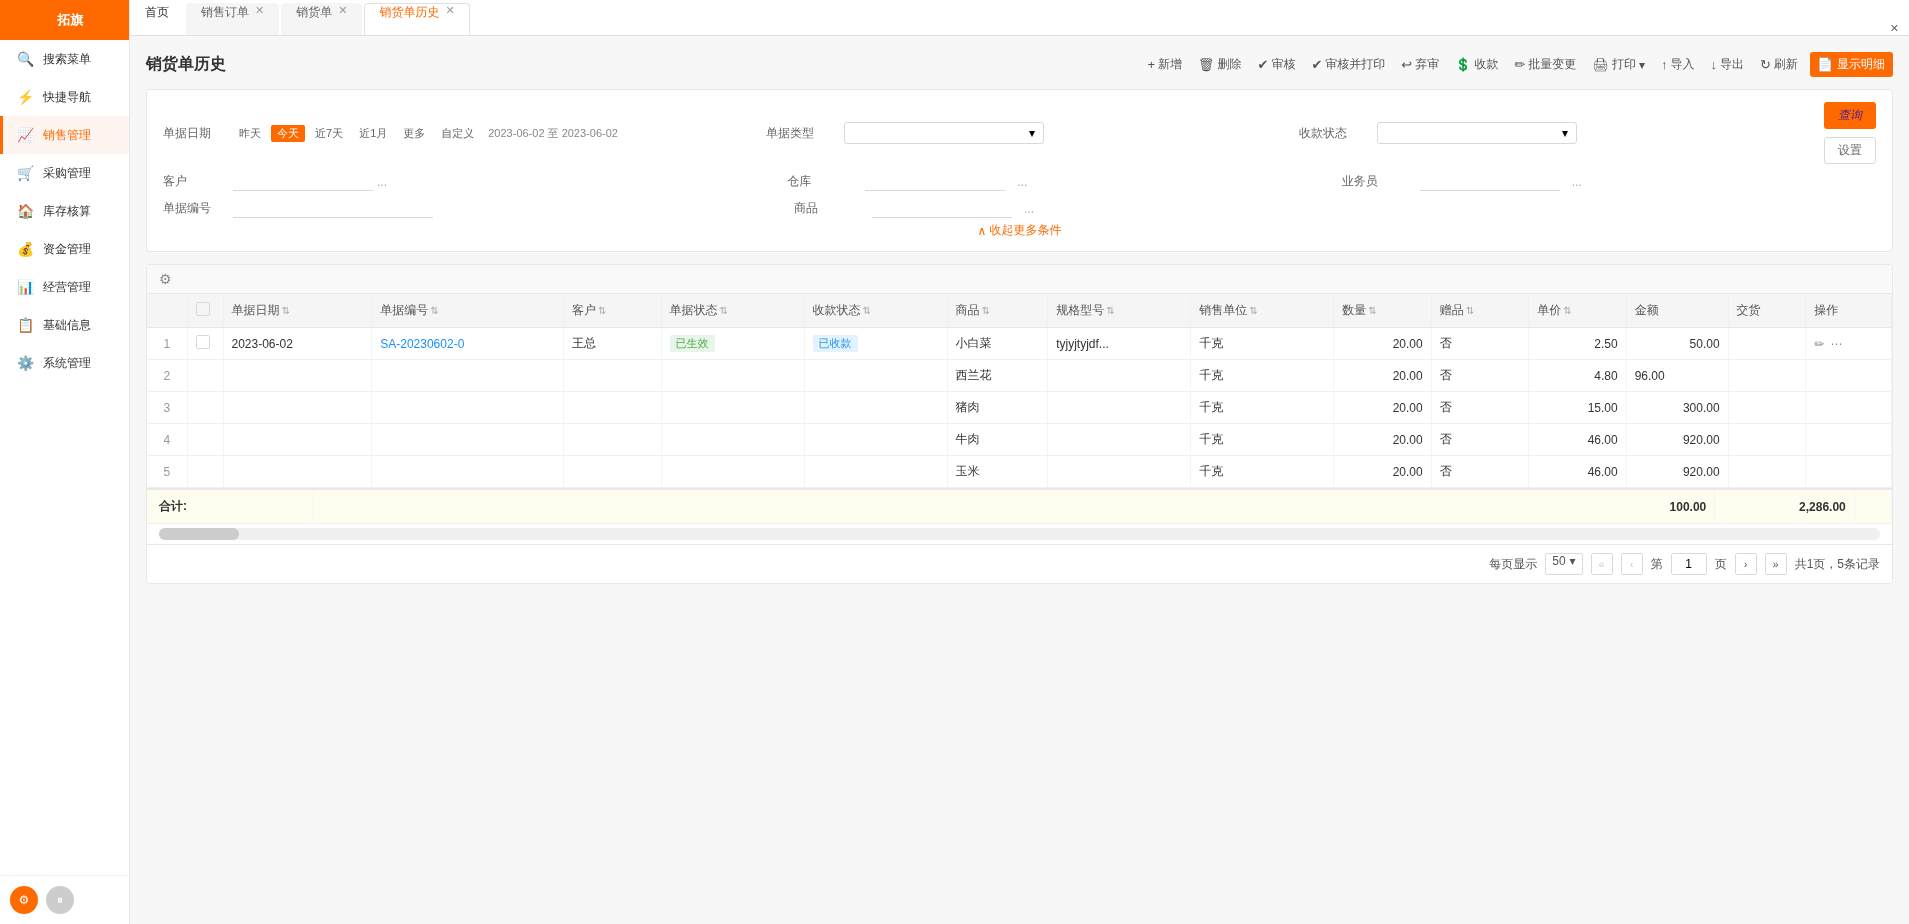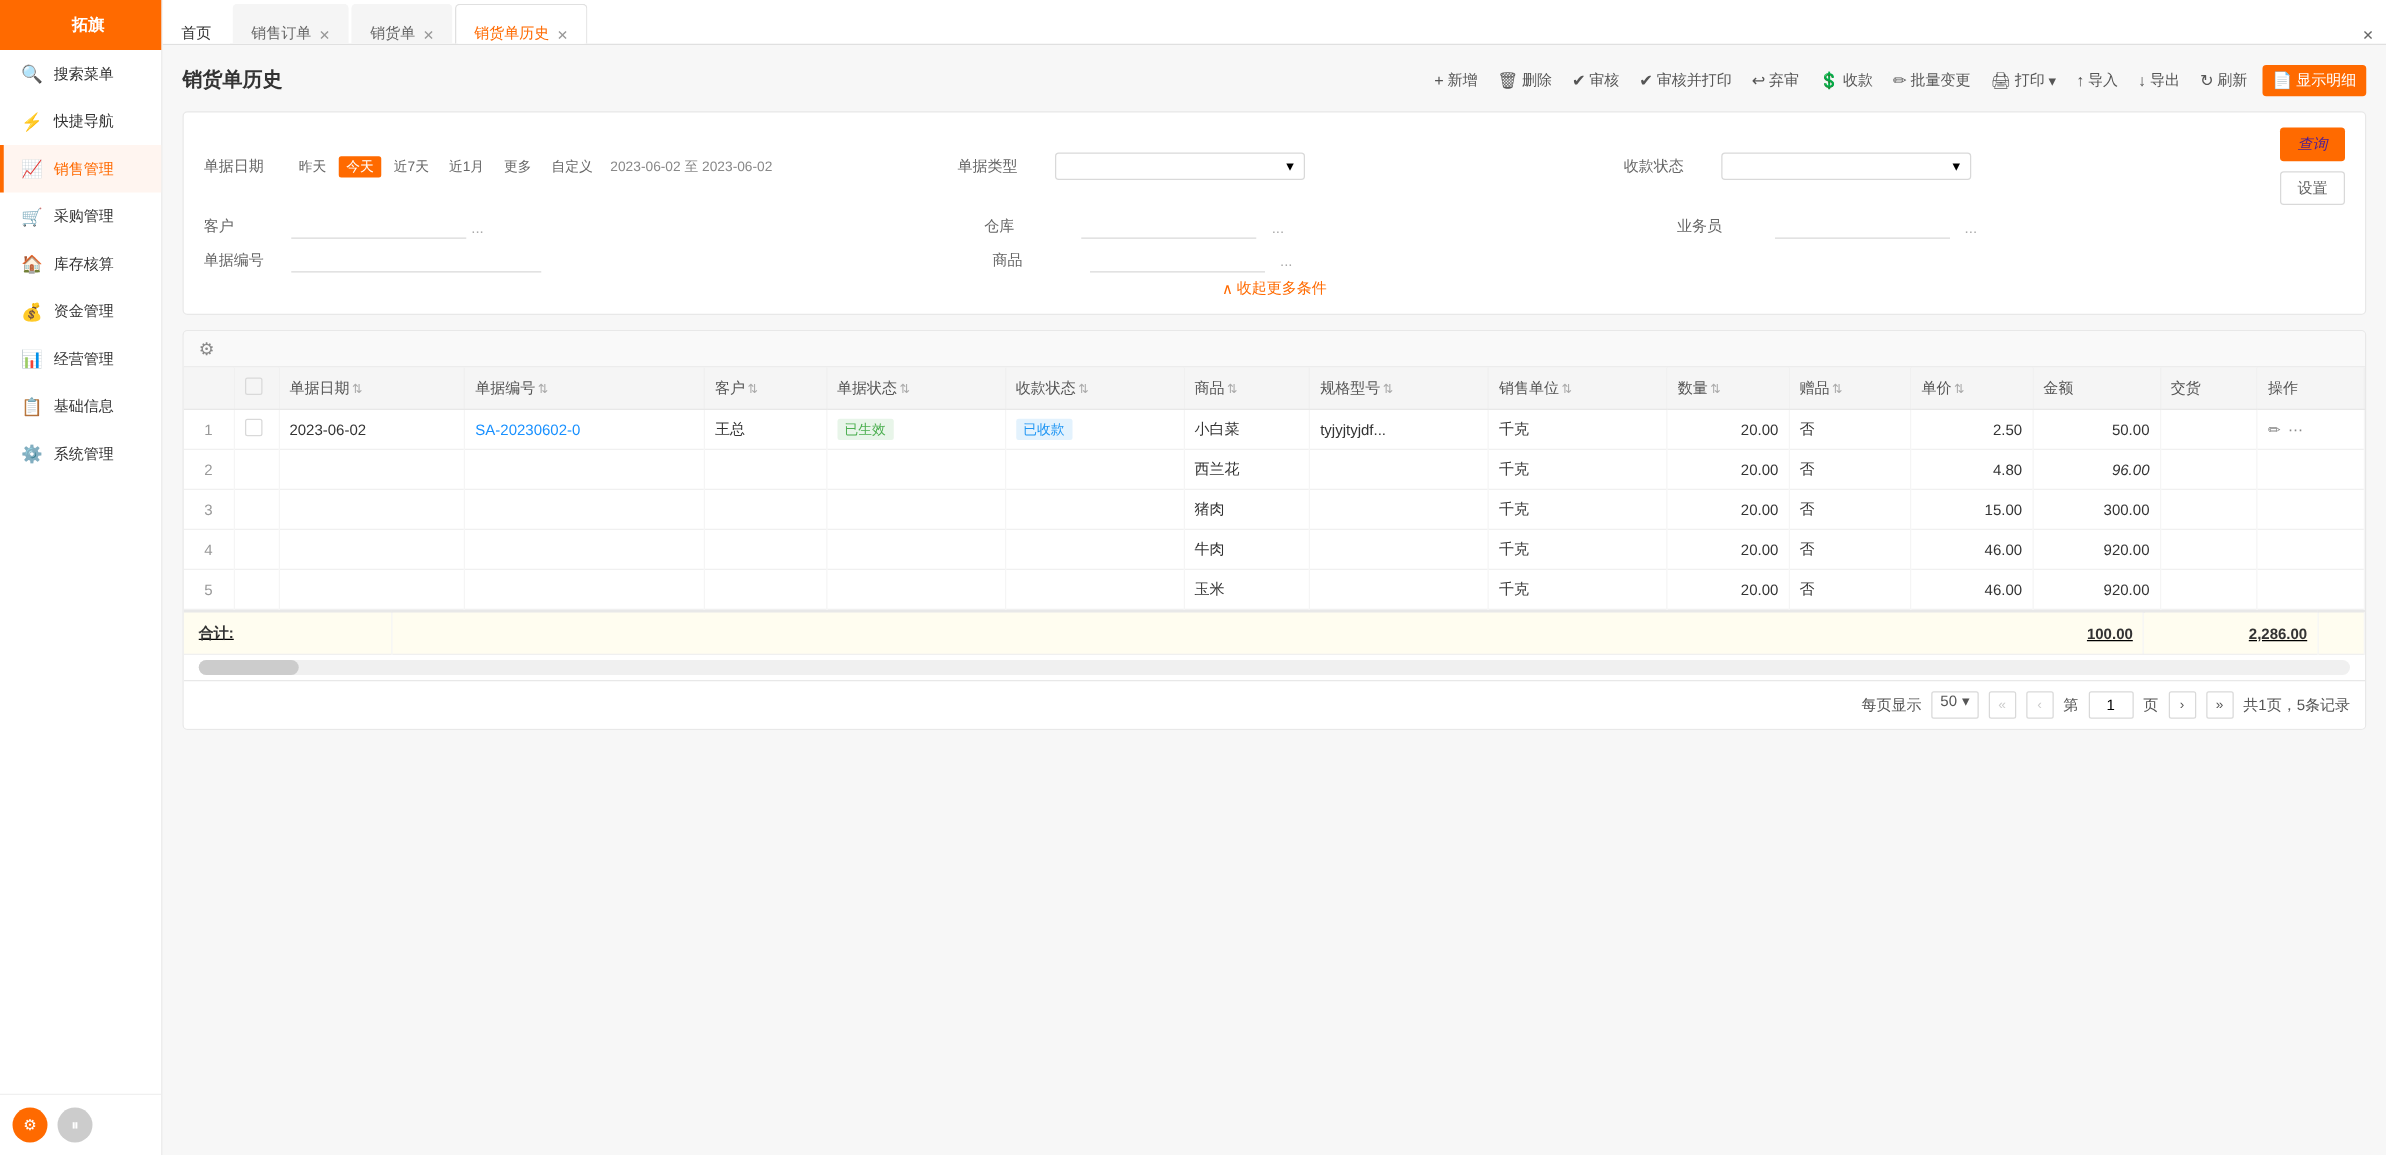--- a/index.html
+++ b/index.html
@@ -9,21 +9,21 @@
     .sidebar { width: 130px; background: #fff; border-right: 1px solid #e8e8e8; display: flex; flex-direction: column; flex-shrink: 0; }
     .sidebar-logo { height: 40px; background: #ff6a00; display: flex; align-items: center; justify-content: center; color: #fff; font-size: 13px; font-weight: bold; padding-left: 12px; }
     .sidebar-item { display: flex; align-items: center; padding: 10px 14px; cursor: pointer; color: #333; font-size: 12px; border-left: 3px solid transparent; }
     .sidebar-item.active { background: #fff5f0; border-left-color: #ff6a00; color: #ff6a00; }
     .sidebar-item .s-icon { width: 18px; height: 18px; margin-right: 8px; display: flex; align-items: center; justify-content: center; font-size: 14px; }
     .sidebar-bottom { margin-top: auto; padding: 10px; border-top: 1px solid #f0f0f0; display: flex; gap: 8px; }
     .sidebar-bottom-btn { width: 28px; height: 28px; border-radius: 50%; background: #ff6a00; display: flex; align-items: center; justify-content: center; color: #fff; font-size: 12px; cursor: pointer; }
 
     
     .tabs-bar { height: 36px; background: #fff; border-bottom: 1px solid #e0e0e0; display: flex; align-items: flex-end; padding-left: 0; }
-    .tab { height: 32px; padding: 0 14px; display: flex; align-items: flex-end; cursor: pointer; font-size: 12px; color: #666; border: 1px solid transparent; border-bottom: none; background: #f5f5f5; margin-right: 2px; border-radius: 4px 4px 0 0; white-space: nowrap; }
+    .tab { height: 32px; padding: 0 14px; display: flex; align-items: flex-start; cursor: pointer; font-size: 12px; color: #666; border: 1px solid transparent; border-bottom: none; background: #f5f5f5; margin-right: 2px; border-radius: 4px 4px 0 0; white-space: nowrap; }
     .tab.home { background: #fff; color: #333; }
     .tab.active { background: #fff; color: #ff6a00; border-color: #e0e0e0; border-bottom-color: #fff; }
     .tab .tab-close { margin-left: 6px; color: #999; font-size: 11px; }
     .tabs-bar-right { margin-left: auto; display: flex; align-items: center; padding-right: 10px; gap: 6px; }
     .tabs-bar-right button { font-size: 11px; background: none; border: none; cursor: pointer; color: #666; }
 
     
     .content { flex: 1; overflow: auto; padding: 16px; background: #f7f7f7; }
 
     
@@ -60,21 +60,21 @@
     tbody tr { border-bottom: 1px solid #f0f0f0; }
     tbody td { padding: 7px 8px; color: #333; border-right: 1px solid #f5f5f5; white-space: nowrap; }
     .badge { display: inline-block; padding: 1px 6px; border-radius: 2px; font-size: 11px; }
     .badge-active { background: #e8f5e9; color: #4caf50; }
     .badge-paid { background: #e3f2fd; color: #2196f3; }
     .action-btns { display: flex; gap: 6px; }
     .action-btn { color: #888; cursor: pointer; font-size: 12px; }
     .row-num { color: #999; text-align: center; width: 30px; }
 
     
-    .summary-row { background: #fffdf0; border-top: 2px solid #e8e8e8; text-decoration: underline; }
+    .summary-row { background: #fffdf0; border-top: 2px solid #e8e8e8; }
     .summary-row td { font-weight: bold; color: #333; }
 
     
     .pagination { display: flex; align-items: center; justify-content: flex-end; padding: 8px 12px; background: #fff; border-top: 1px solid #e8e8e8; gap: 8px; font-size: 12px; color: #555; }
     .page-btn { width: 22px; height: 22px; display: flex; align-items: center; justify-content: center; border: 1px solid #d9d9d9; border-radius: 2px; cursor: pointer; background: #fff; font-size: 11px; }
     .page-btn.disabled { color: #ccc; cursor: not-allowed; }
     .page-input { width: 36px; height: 22px; border: 1px solid #d9d9d9; text-align: center; border-radius: 2px; font-size: 12px; }
     .per-page-select { display: flex; align-items: flex-start; border: 1px solid #d9d9d9; border-radius: 2px; padding: 0 6px; height: 22px; cursor: pointer; gap: 4px; }
 
     
@@ -419,21 +419,21 @@
       <td></td>
       <td></td>
       <td></td>
       <td></td>
       <td>西兰花</td>
       <td></td>
       <td>千克</td>
       <td style="text-align:right;">20.00</td>
       <td>否</td>
       <td style="text-align:right;">4.80</td>
-      <td style="text-align:right;font-style:italic;">96.00</td>
+      <td style="">96.00</td>
       <td></td>
       <td></td>
     </tr>
               <tr>
       <td class="row-num">3</td>
       <td>
         
       </td>
       <td></td>
       <td></td>

